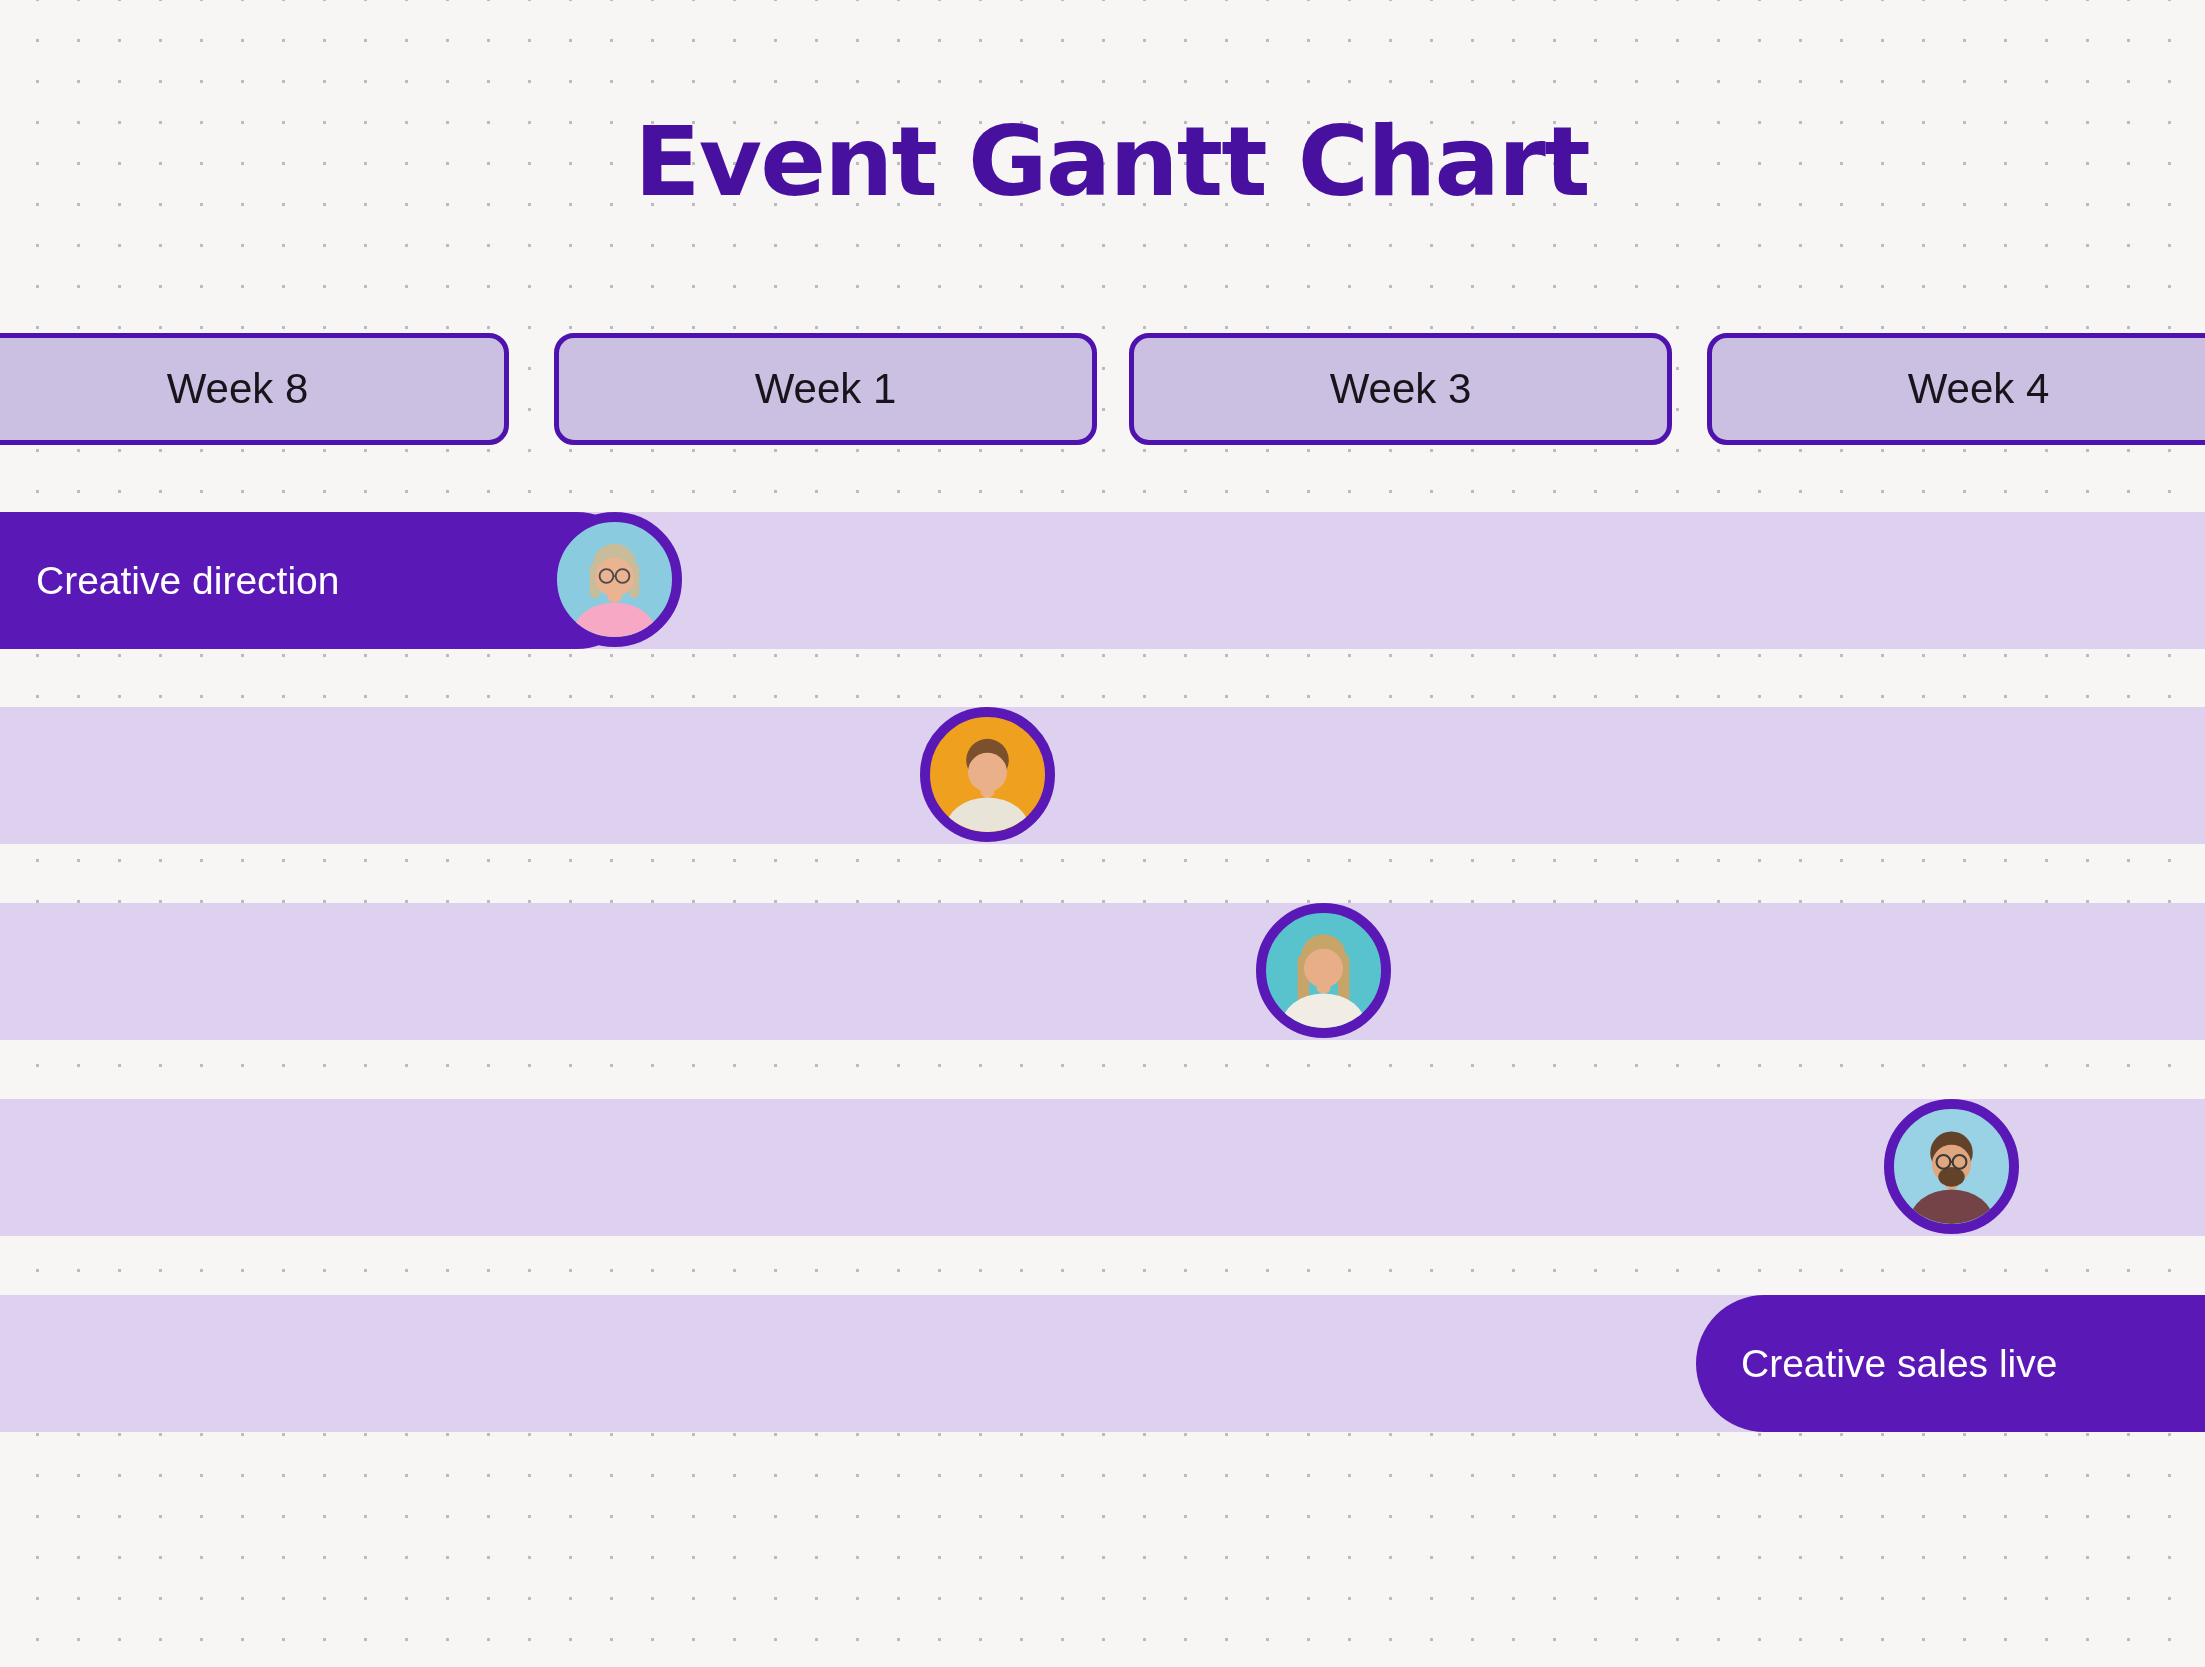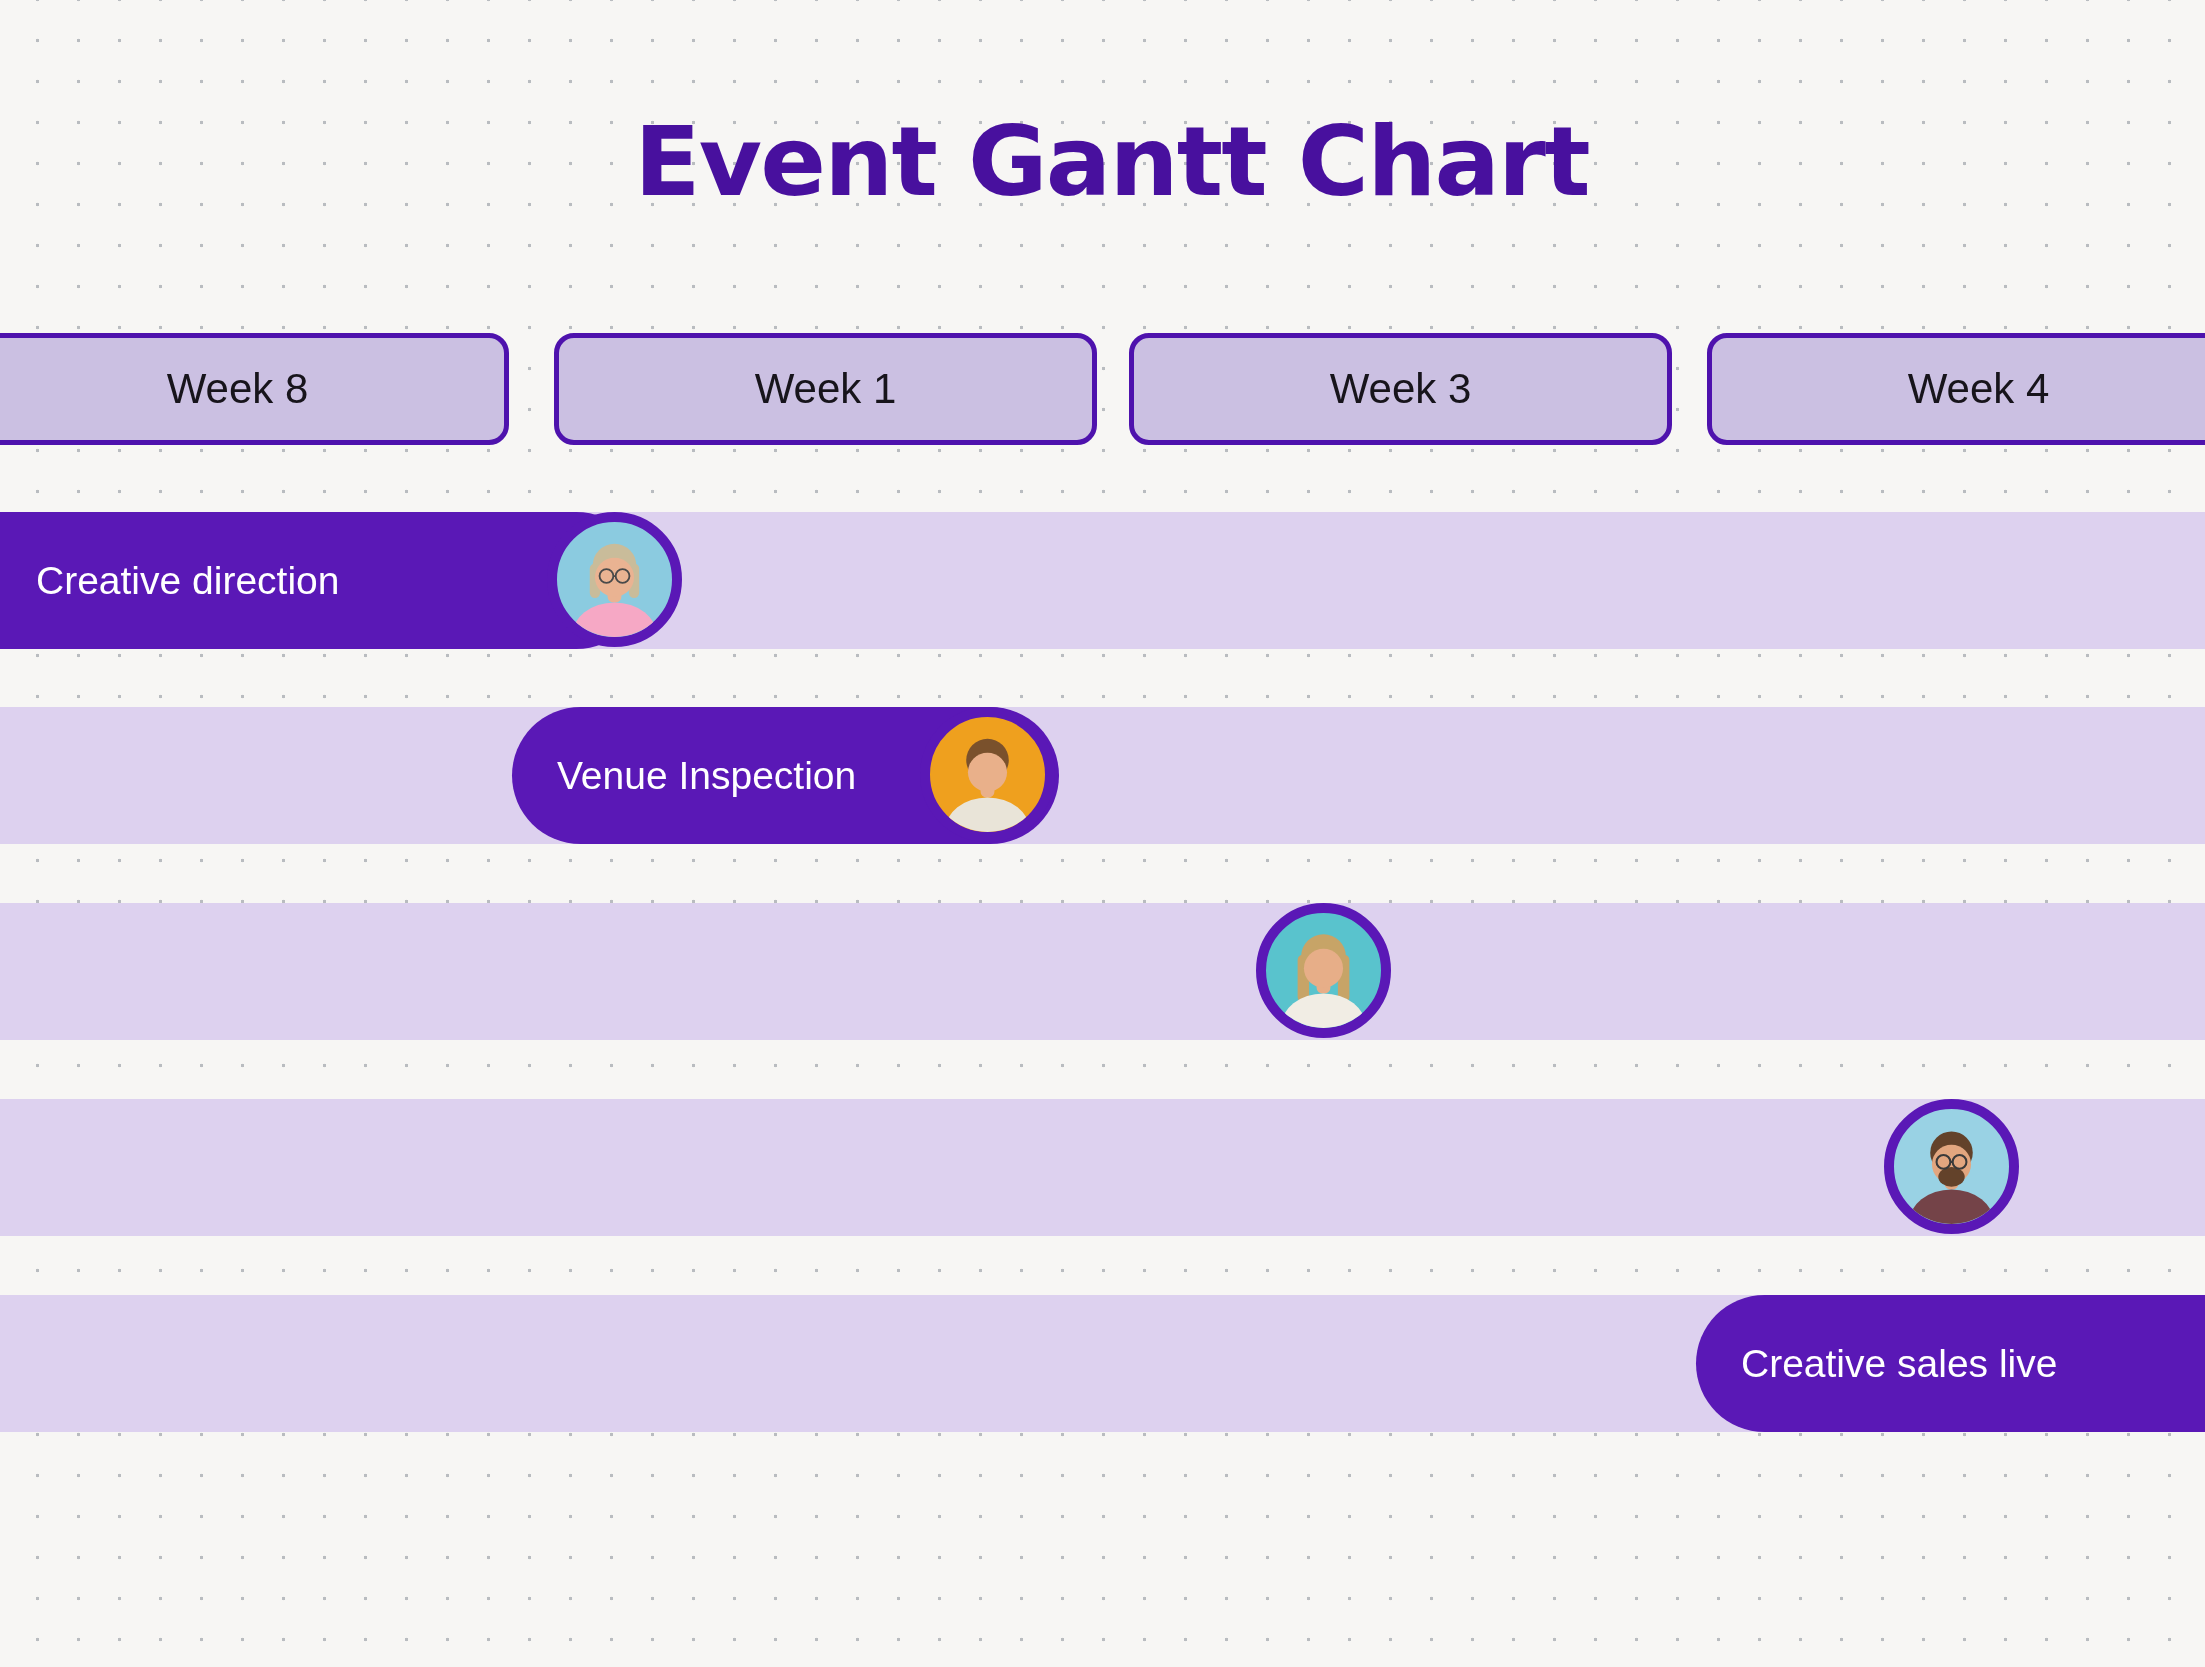--- a/index.html
+++ b/index.html
@@ -116,23 +116,20 @@
       <g style="stroke:#4a4a4a;stroke-width:1.6;fill:none">
         <circle cx="43" cy="47" r="6"></circle>
           <circle cx="57" cy="47" r="6"></circle>
           <path d="M49 47h2"></path>
       </g>
     </svg>
   </div>
 </div>
 
 <div class="row r2">
-  <div class="bar b2">
-    <span>Venue Inspection</span>
-  </div>
   <div class="avatar av2" title="smiling young man with brown hair in striped tank top on orange background" style="--bg: #efa01e; --hair: #7a512c; --skin: #e9b08a; --shirt: #e9e4d8;">
     <svg class="person" viewBox="0 0 100 100">
       <circle cx="50" cy="37.5" r="18.5" style="fill:var(--hair)"></circle>
       <rect x="44" y="56" width="12" height="14" rx="5" style="fill:var(--skin)"></rect>
       <ellipse cx="50" cy="99" rx="37" ry="29" style="fill:var(--shirt)"></ellipse>
       <circle cx="50" cy="48" r="17" style="fill:var(--skin)"></circle>
     </svg>
   </div>
 </div>
 

